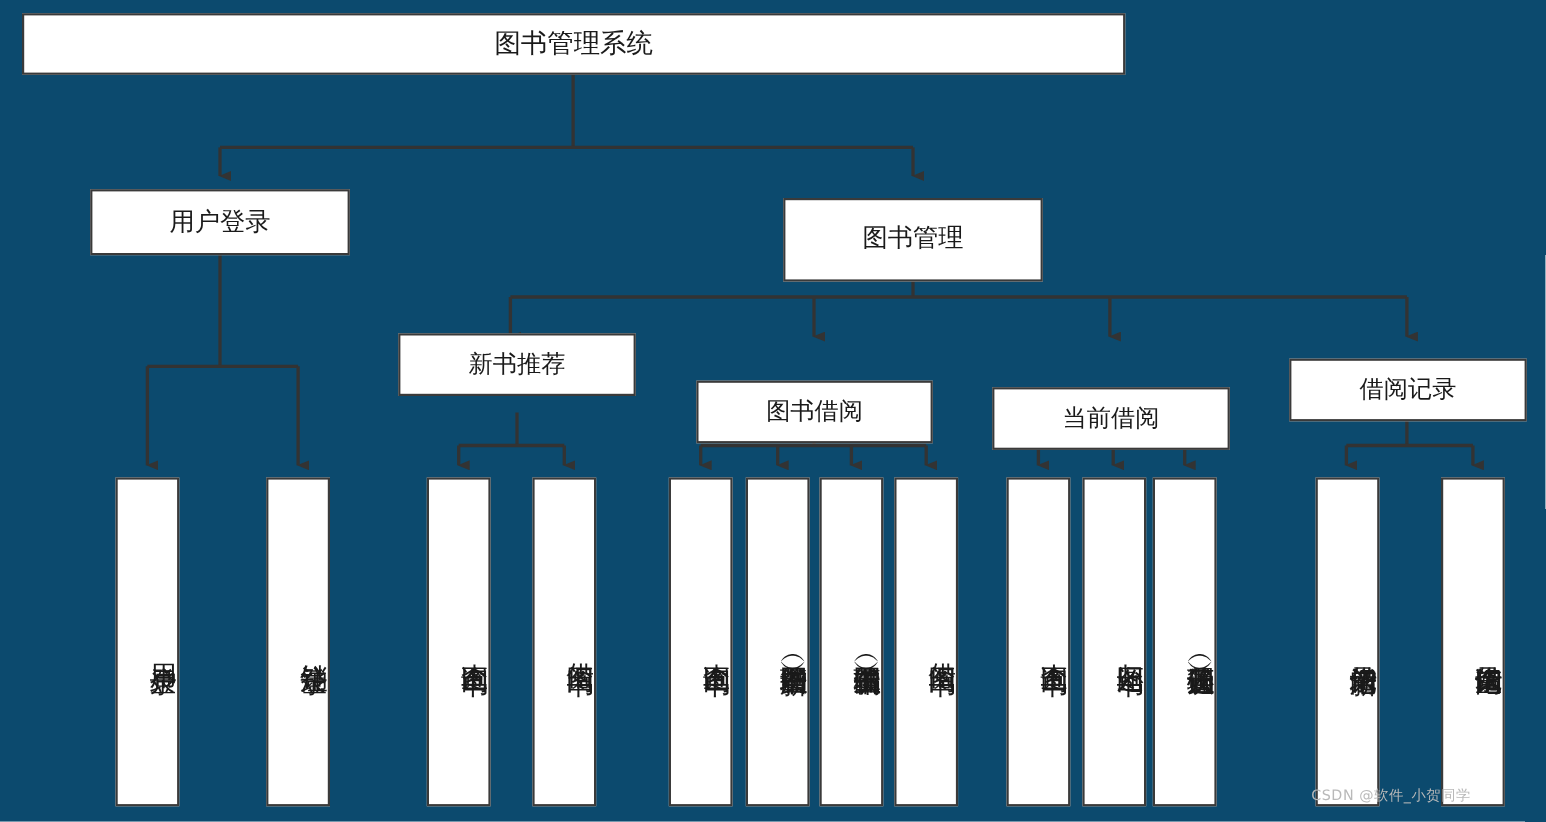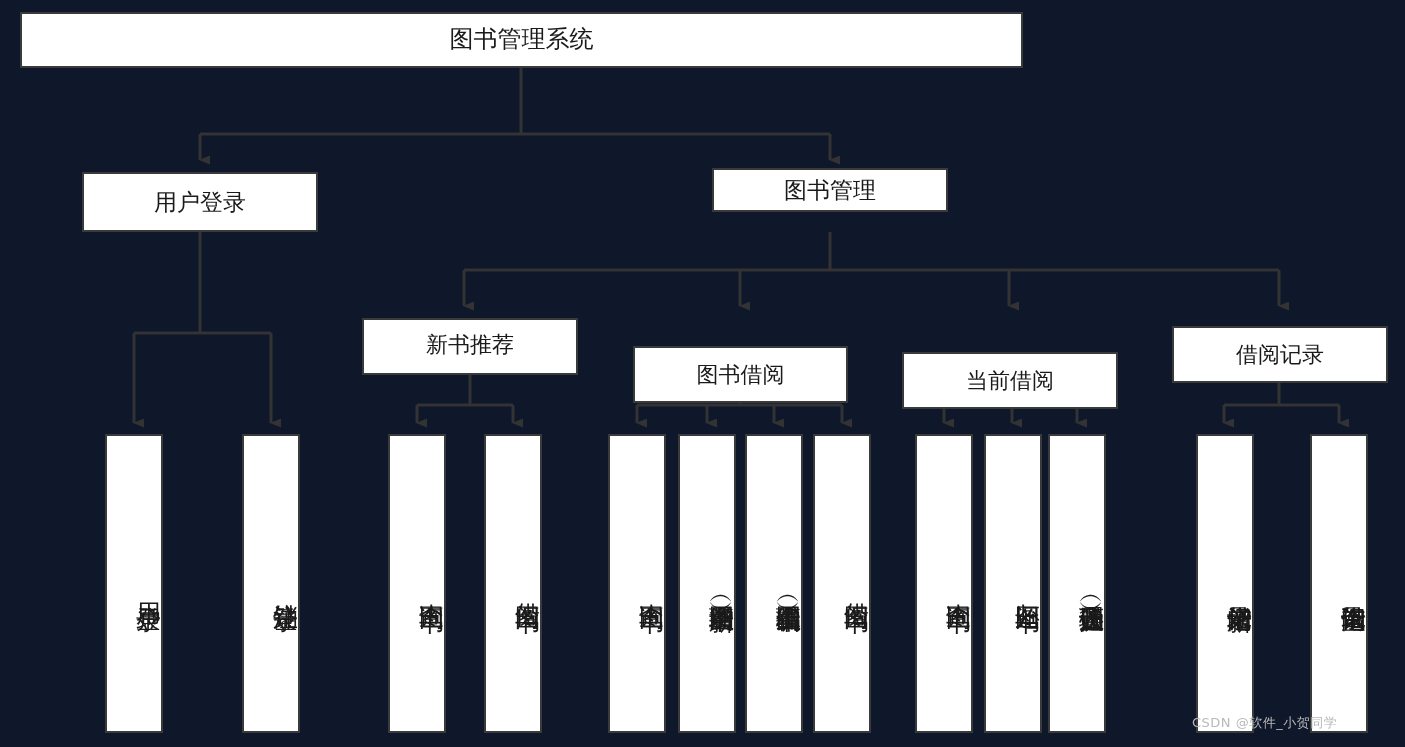--- a/index.html
+++ b/index.html
@@ -8,21 +8,21 @@
     padding: 0;
     background: #ffffff;
   }
   body {
     font-family: "DejaVu Sans", "Liberation Sans", sans-serif;
   }
   #diagram-root {
     position: relative;
     width: 1405px;
     height: 747px;
-    background: #0f172a;
+    background: #0c4a6e;
     overflow: hidden;
   }
   #diagram-svg {
     position: absolute;
     left: 0;
     top: 0;
     width: 1405px;
     height: 747px;
   }
   .node {
@@ -123,25 +123,25 @@
     </g>
   </svg>
 
   <div class="node node-root" style="left:20px; top:12px; width:1003px; height:56px;">
     <span class="node-label">图书管理系统</span>
   </div>
 
   <div class="node node-l1" style="left:82px; top:172px; width:236px; height:60px;">
     <span class="node-label">用户登录</span>
   </div>
-  <div class="node node-l1" style="left:712px; top:168px; width:236px; height:44px;">
+  <div class="node node-l1" style="left:712px; top:180px; width:236px; height:76px;font-family:Liberation Mono, monospace;">
     <span class="node-label">图书管理</span>
   </div>
 
-  <div class="node node-l2" style="left:362px; top:318px; width:216px; height:57px;font-family:Liberation Mono, monospace;">
+  <div class="node node-l2" style="left:362px; top:303px; width:216px; height:57px;">
     <span class="node-label">新书推荐</span>
   </div>
   <div class="node node-l2" style="left:633px; top:318px; width:215px; height:57px;margin-top:28px;">
     <span class="node-label">图书借阅</span>
   </div>
   <div class="node node-l2" style="left:902px; top:318px; width:216px; height:57px;margin-top:34px;">
     <span class="node-label">当前借阅</span>
   </div>
   <div class="node node-l2" style="left:1172px; top:326px; width:216px; height:57px;">
     <span class="node-label">借阅记录</span>

